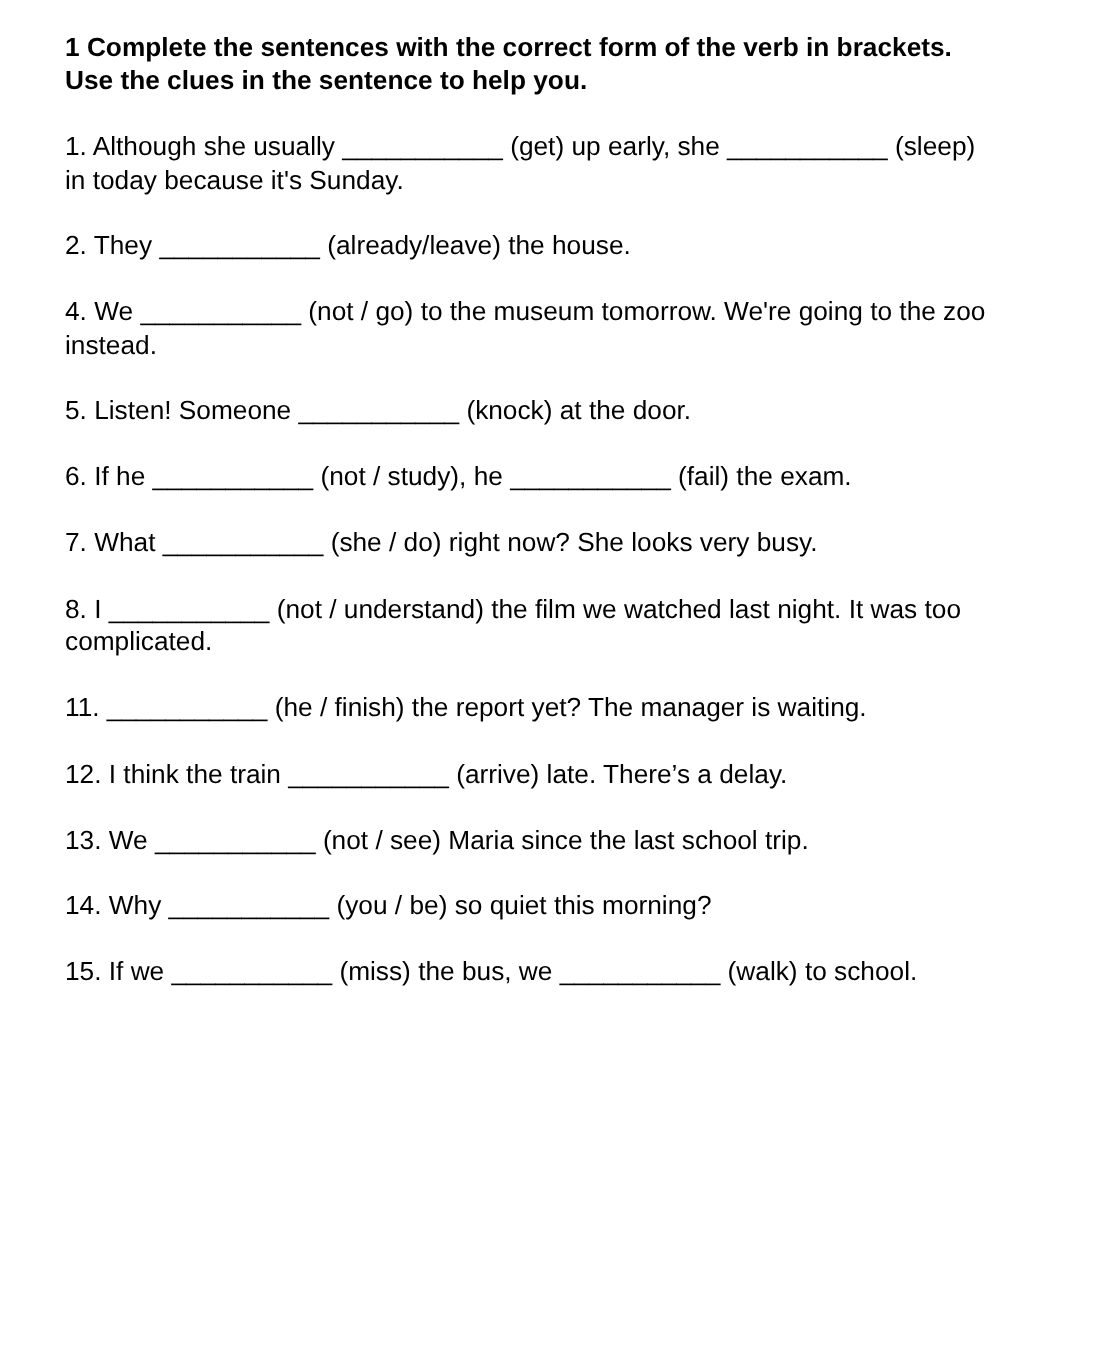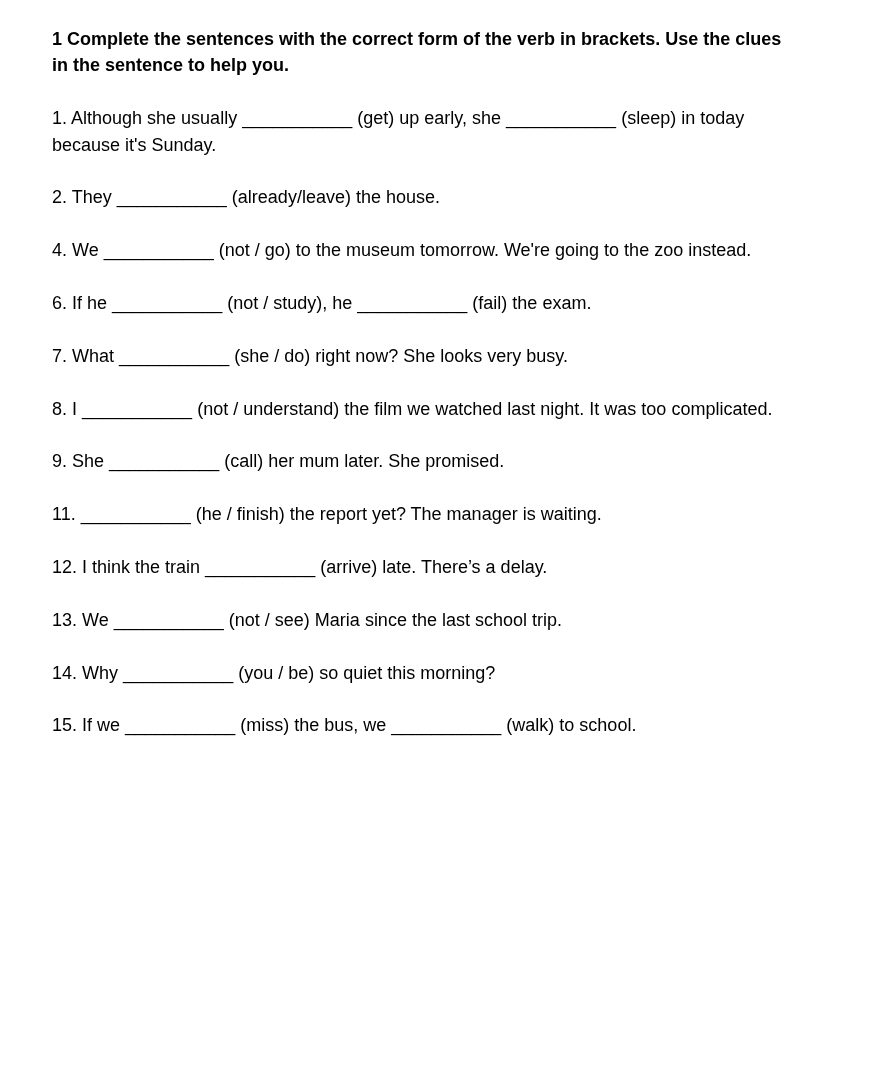--- a/index.html
+++ b/index.html
@@ -6,21 +6,21 @@
     margin: 0;
     padding: 0;
   }
   .page {
     width: 878px;
     height: 1082px;
     box-sizing: border-box;
     padding: 26px 0 0 52px;
     overflow: hidden;
     font-family: "Liberation Sans", sans-serif;
-    font-size: 18px;
+    font-size: 21px;
     line-height: 26.4px;
     background: #ffffff;
     color: #000000;
   }
   .content {
     width: 750px;
   }
   .heading {
     font-weight: bold;
     margin: 0 0 26.4px 0;
@@ -38,24 +38,24 @@
 </head>
 <body>
 
 <div class="page" style="background: rgb(255, 255, 255); color: rgb(0, 0, 0);">
   <div class="content">
     <p class="heading">1 Complete the sentences with the correct form of the verb in brackets. Use the clues in the sentence to help you.</p>
     <div id="sentence-list">
         <p class="sentence">1. Although she usually <span class="blank">___________</span> (get) up early, she <span class="blank">___________</span> (sleep) in today because it's Sunday.</p>
         <p class="sentence">2. They <span class="blank">___________</span> (already/leave) the house.</p>
         <p class="sentence">4. We <span class="blank">___________</span> (not / go) to the museum tomorrow. We're going to the zoo instead.</p>
+        <p class="sentence">5. Listen! Someone <span class="blank">___________</span> (knock) at the door.</p>
         <p class="sentence">6. If he <span class="blank">___________</span> (not / study), he <span class="blank">___________</span> (fail) the exam.</p>
         <p class="sentence">7. What <span class="blank">___________</span> (she / do) right now? She looks very busy.</p>
         <p class="sentence">8. I <span class="blank">___________</span> (not / understand) the film we watched last night. It was too complicated.</p>
-        <p class="sentence">9. She <span class="blank">___________</span> (call) her mum later. She promised.</p>
         <p class="sentence">11. <span class="blank">___________</span> (he / finish) the report yet? The manager is waiting.</p>
         <p class="sentence">12. I think the train <span class="blank">___________</span> (arrive) late. There’s a delay.</p>
         <p class="sentence">13. We <span class="blank">___________</span> (not / see) Maria since the last school trip.</p>
         <p class="sentence">14. Why <span class="blank">___________</span> (you / be) so quiet this morning?</p>
         <p class="sentence">15. If we <span class="blank">___________</span> (miss) the bus, we <span class="blank">___________</span> (walk) to school.</p>
       </div>
   </div>
 </div>
 
 </body></html>

